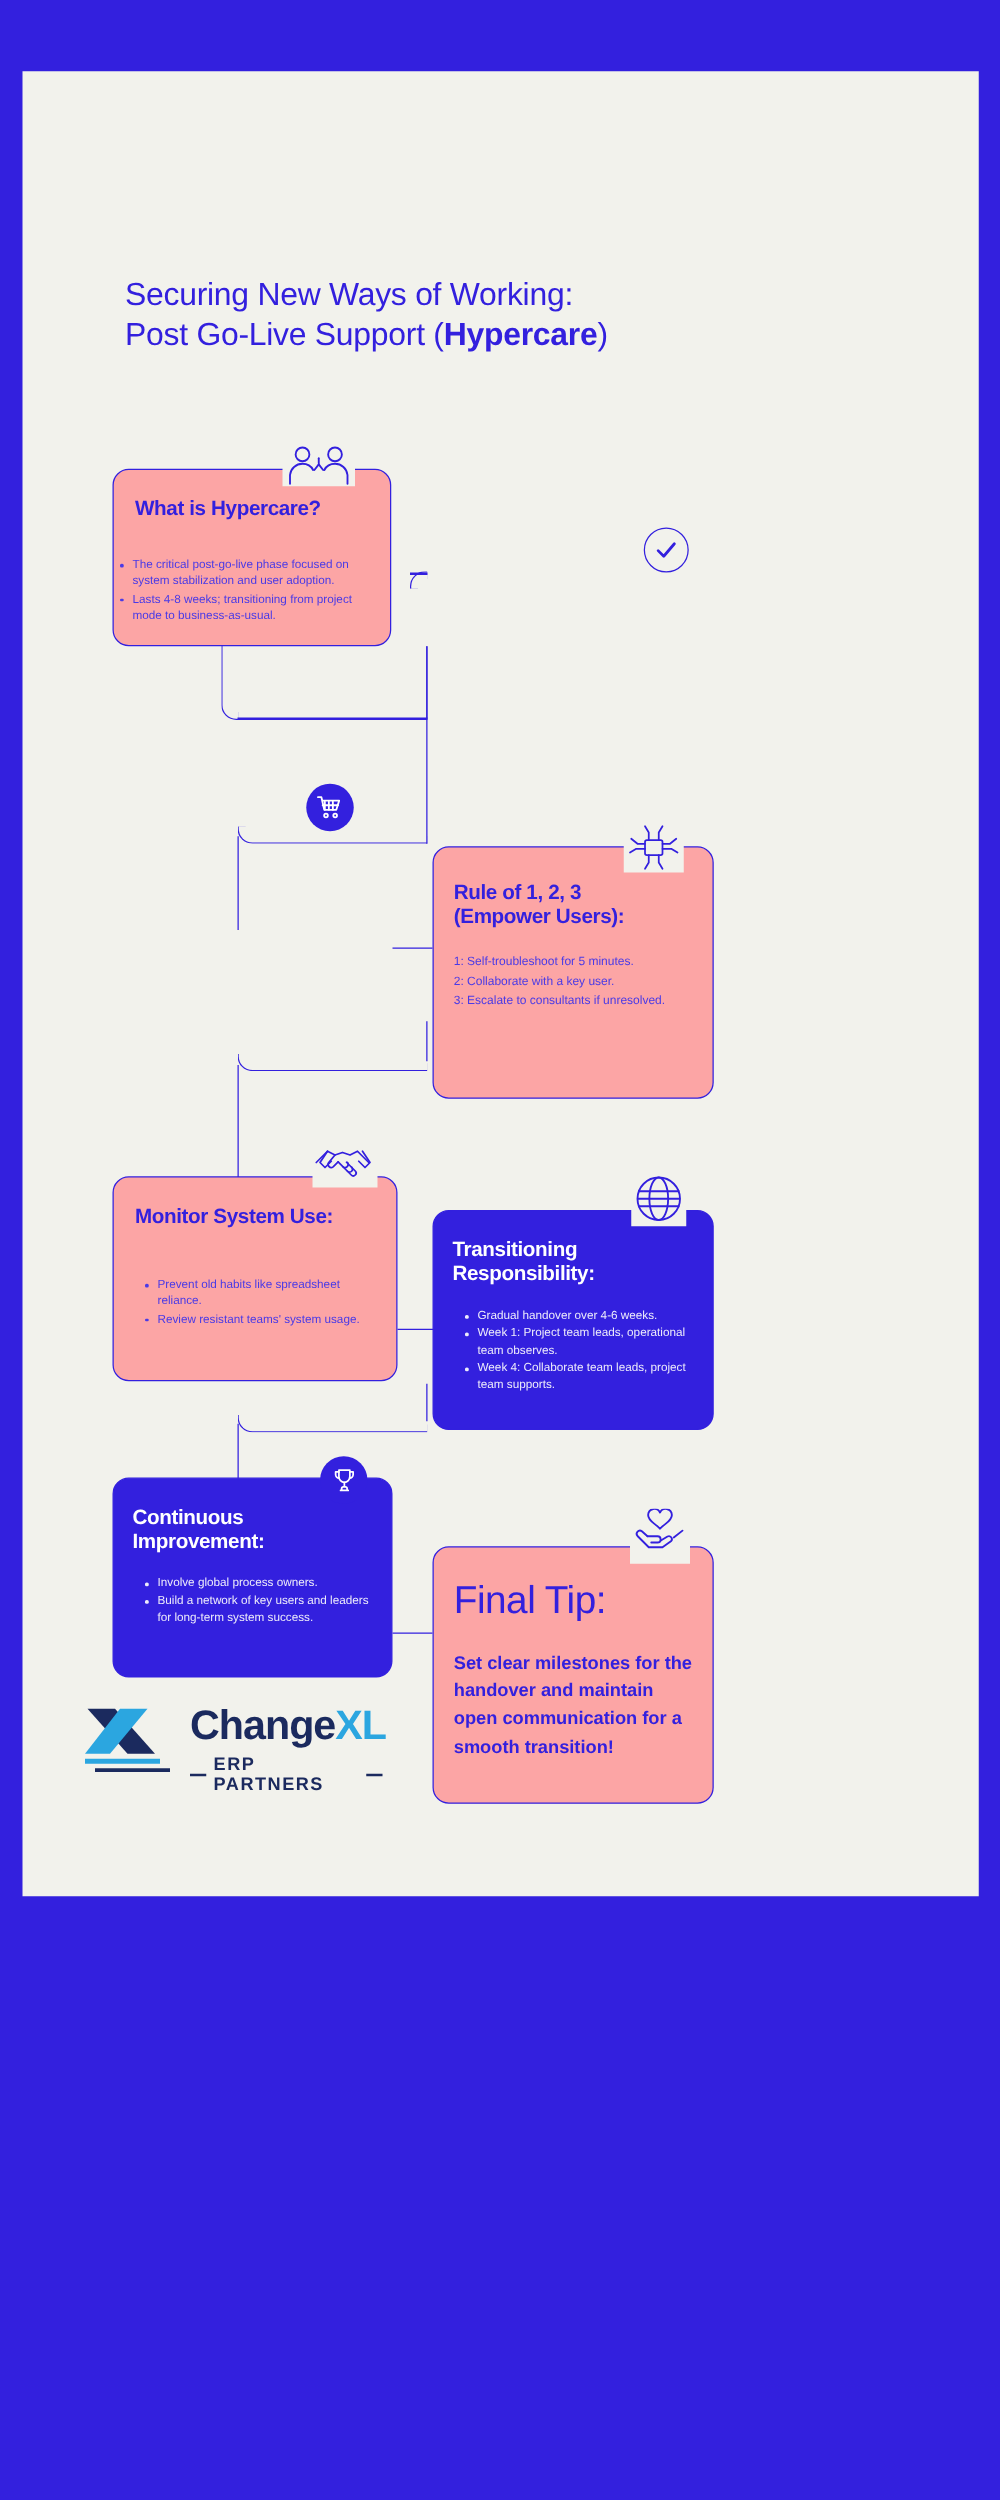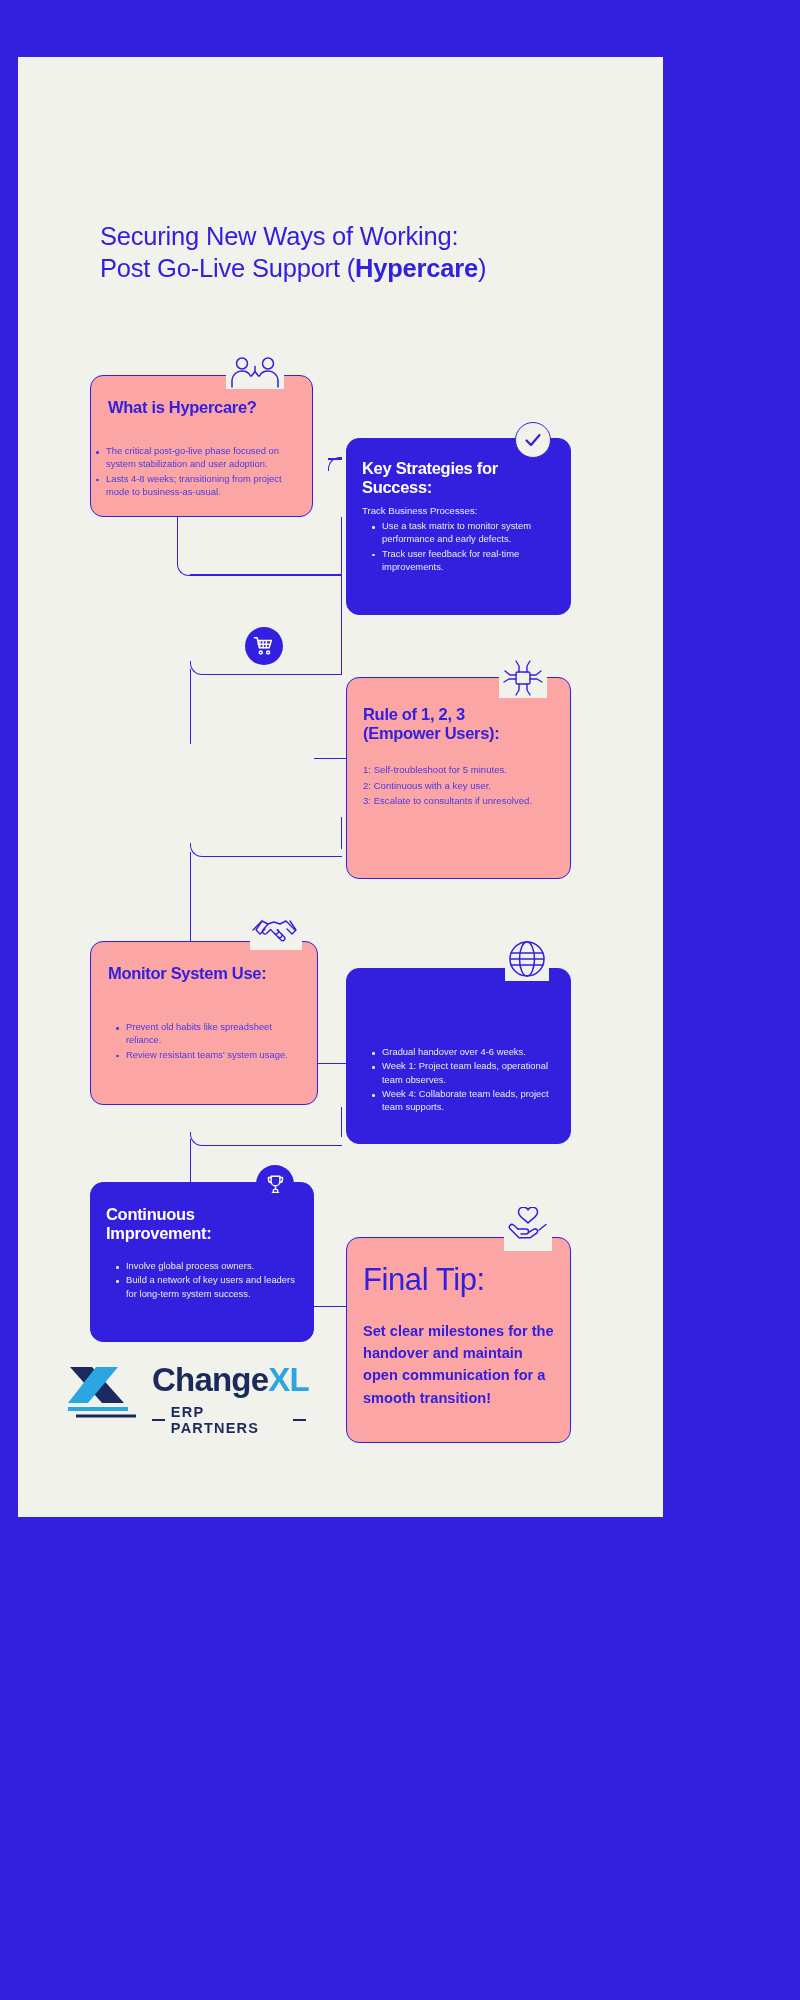--- a/index.html
+++ b/index.html
@@ -12,21 +12,21 @@
   }
   #page {
     position: absolute;
     left: 0; top: 0;
     width: 800px; height: 2000px;
     background: #3320DE;
   }
   #canvas {
     position: absolute;
     left: 18px; top: 57px;
-    width: 645px; height: 1460px;
+    width: 765px; height: 1460px;
     background: #F2F2EC;
   }
   
   #title {
     position: absolute;
     left: 82px; top: 163px;
     width: 560px;
     color: #3320DE;
     font-size: 25.5px;
     line-height: 1.26;
@@ -203,28 +203,20 @@
         <circle cx="15" cy="7.5" r="5.5"></circle>
         <path d="M5 31 v-7 a10 10 0 0 1 10-9 c4 0 7 2 8.5 5" stroke-linecap="round"></path>
         <path d="M24.5 20 l3.5-4.5" stroke-linecap="round"></path>
         <circle cx="41" cy="7.5" r="5.5"></circle>
         <path d="M51 31 v-7 a10 10 0 0 0 -10-9 c-4 0 -7 2 -8.5 5" stroke-linecap="round"></path>
         <path d="M31.5 20 l-3.5-4.5" stroke-linecap="round"></path>
         <path d="M28 14.5 l0 -4" stroke-linecap="round"></path>
       </svg>
     </div>
 
-    <div class="card filled" style="left:328px; top:381px; width:225px; height:177px;">
-      <div class="card-h" style="position:absolute; left:15px; top:20px; width:160px; font-size:16.5px;">Key Strategies for Success:</div>
-      <div class="card-body plain-line" style="position:absolute; left:15px; top:65px; width:200px; font-size:9.6px;">Track Business Processes:</div>
-      <ul class="bul card-body" style="position:absolute; left:22px; top:80px; width:190px; font-size:9.4px;">
-        <li>Use a task matrix to monitor system performance and early defects.</li>
-        <li>Track user feedback for real-time improvements.</li>
-      </ul>
-    </div>
 
     <div class="icon-wrap icon-circle-out" style="left:497px; top:365px; width:36px; height:36px;">
       <svg width="22" height="22" viewBox="0 0 22 22" fill="none" stroke="#3320DE" stroke-width="2.2" stroke-linecap="round" stroke-linejoin="round">
         <path d="M4.5 11.5 l4.5 4.5 l8.5 -10"></path>
       </svg>
     </div>
 
 
     <div class="icon-wrap icon-circle-fill" style="left:227px; top:570px; width:38px; height:38px;">
       <svg width="22" height="22" viewBox="0 0 24 24" fill="none" stroke="#FFFFFF" stroke-width="1.6" stroke-linecap="round" stroke-linejoin="round">
@@ -235,21 +227,21 @@
       </svg>
     </div>
 
     <div class="card outline" style="left:328px; top:620px; width:225px; height:202px;">
       <div class="card-h" style="position:absolute; left:16px; top:27px; width:200px; font-size:16.5px;">
         <span>Rule of 1, 2, 3</span><br>
         <span>(Empower Users):</span>
       </div>
       <div class="card-body" style="position:absolute; left:16px; top:84px; width:200px; font-size:9.6px; line-height:1.62;">
         <div class="plain-line">1: Self-troubleshoot for 5 minutes.</div>
-        <div class="plain-line">2: Continuous with a key user.</div>
+        <div class="plain-line">2: Collaborate with a key user.</div>
         <div class="plain-line">3: Escalate to consultants if unresolved.</div>
       </div>
     </div>
 
     <div class="icon-wrap icon-plain" style="left:481px; top:601px; width:48px; height:40px;">
       <svg width="44" height="38" viewBox="0 0 44 38" fill="none" stroke="#3320DE" stroke-width="1.4" stroke-linecap="round" stroke-linejoin="round">
         <rect x="15" y="13" width="14" height="12" rx="1.5"></rect>
         <path d="M15 16 h-6 l-5 -4 M15 20 h-7 l-5 3"></path>
         <path d="M29 16 h6 l5 -4 M29 20 h7 l5 3"></path>
         <path d="M18 13 v-6 l-3 -5 M26 13 v-6 l3 -5"></path>
@@ -271,20 +263,21 @@
         <path d="M11 7 l-6 9 l4 4 l5 -5"></path>
         <path d="M39 7 l6 9 l-4 4 l-5 -5"></path>
         <path d="M17 10 l-5 6 a2.5 2.5 0 0 0 3.5 3.5 l4 -4"></path>
         <path d="M19.5 15.5 l4 4 a2.5 2.5 0 0 0 3.5 -3.5"></path>
         <path d="M23.5 19.5 l3.5 3.5 a2.3 2.3 0 0 0 3.3 -3.3"></path>
         <path d="M27 23 l3 3 a2.2 2.2 0 0 0 3.2 -3.2 l-7 -7"></path>
       </svg>
     </div>
 
     <div class="card filled" style="left:328px; top:911px; width:225px; height:176px;">
+      <div class="card-h" style="position:absolute; left:15px; top:22px; width:180px; font-size:16.5px;">Transitioning Responsibility:</div>
       <ul class="bul card-body" style="position:absolute; left:22px; top:76px; width:190px; font-size:9.4px;">
         <li>Gradual handover over 4-6 weeks.</li>
         <li>Week 1: Project team leads, operational team observes.</li>
         <li>Week 4: Collaborate team leads, project team supports.</li>
       </ul>
     </div>
 
     <div class="icon-wrap icon-plain" style="left:487px; top:880px; width:44px; height:44px;">
       <svg width="40" height="40" viewBox="0 0 40 40" fill="none" stroke="#3320DE" stroke-width="1.5">
         <circle cx="20" cy="20" r="17"></circle>

